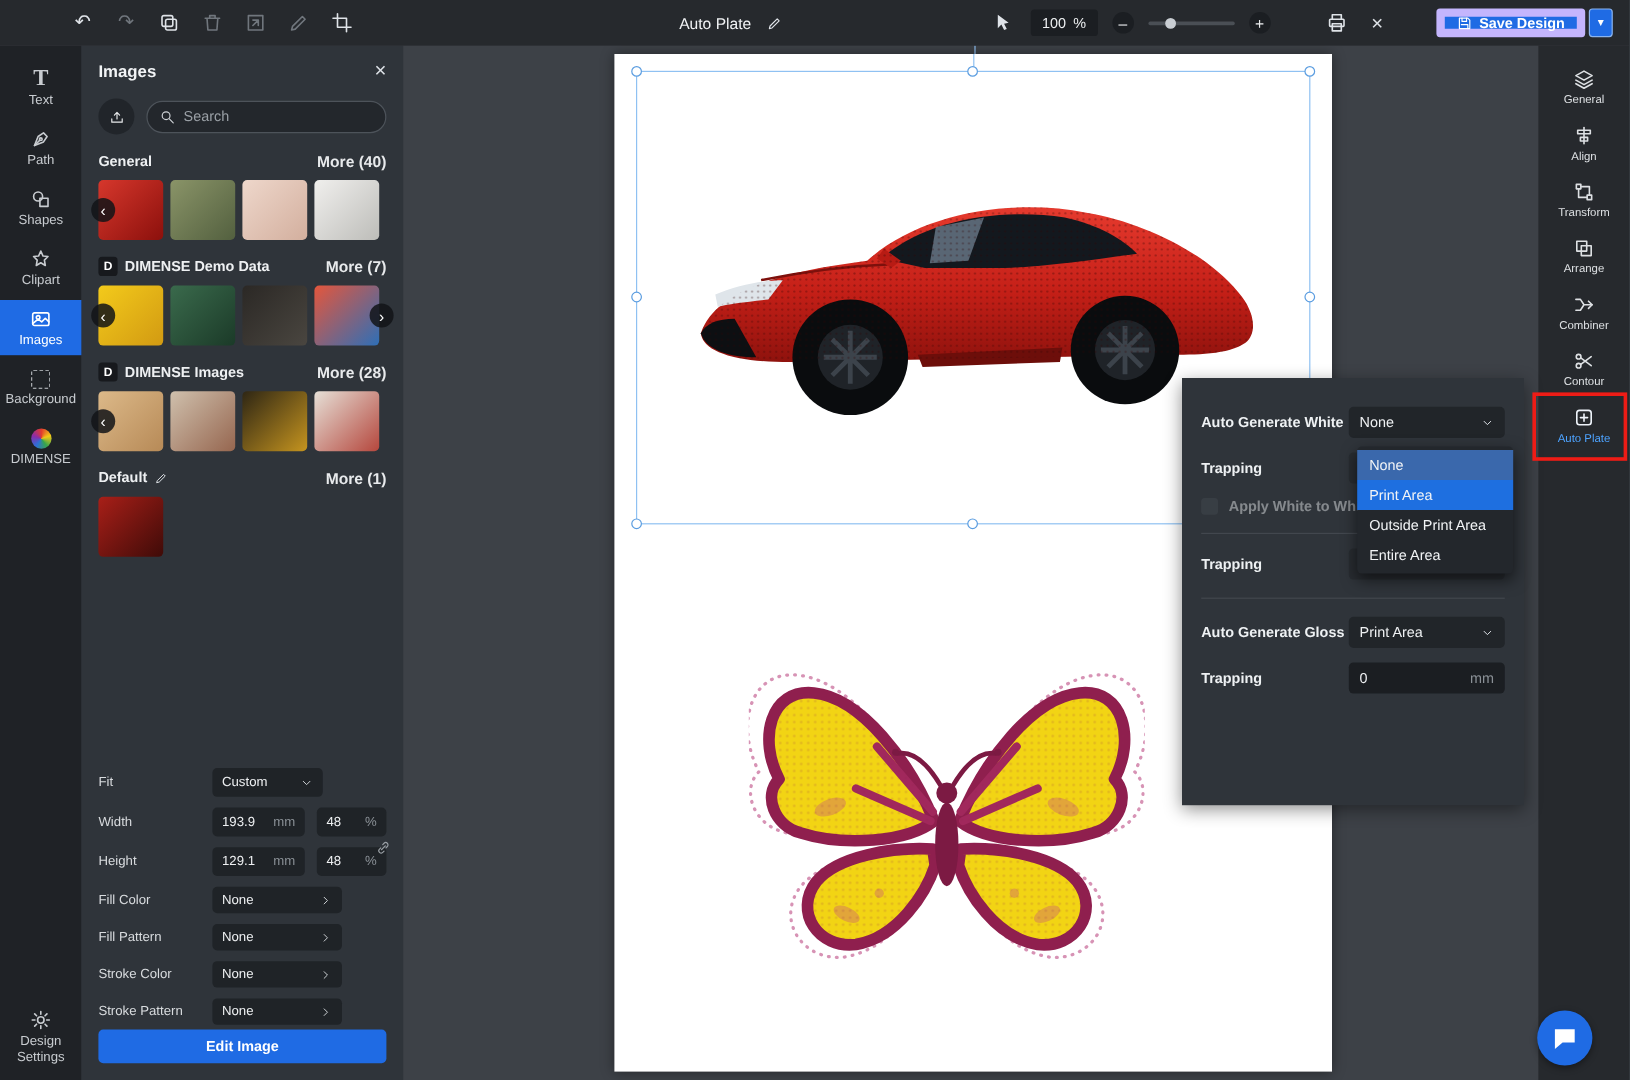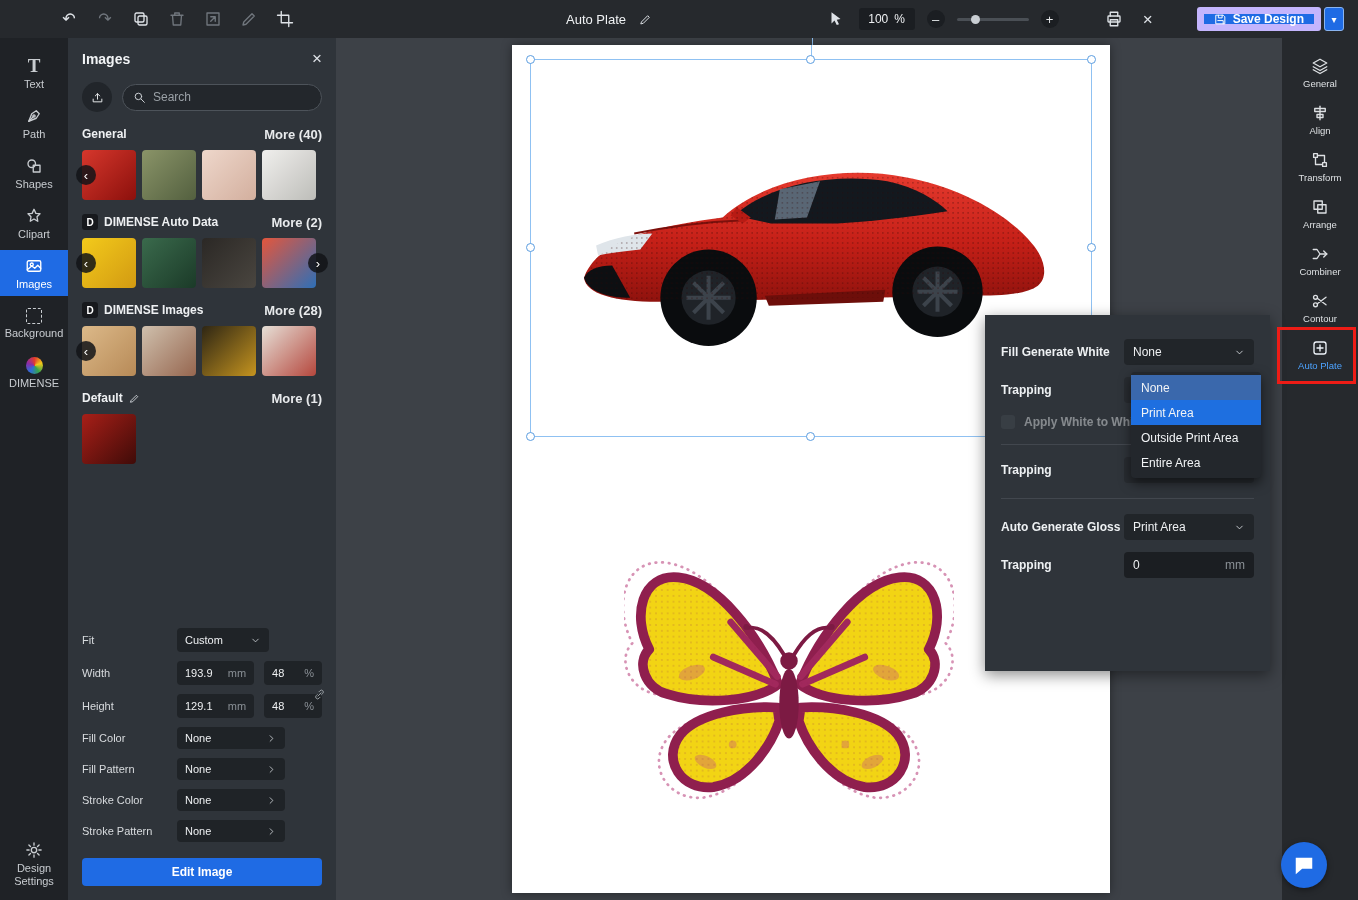--- a/index.html
+++ b/index.html
@@ -101,21 +101,21 @@
   .select.fit { width:92px; }
   .select.nav { width:108px; height:22px; }
   .input-box { background:#1f2327; border-radius:4px; height:24px; display:flex; align-items:center;
                padding:0 8px; font-size:11px; cursor:text; }
   .input-box .val { color:#eef0f2; }
   .input-box .unit { margin-left:auto; color:#8a9096; padding-left:6px; }
   .input-box.mm { width:86px; margin-right:10px; }
   .input-box.pct { width:64px; }
   .dim-rows { position:relative; }
   .link-float { position:absolute; right:-4px; top:27px; color:#9aa0a6; }
-  .edit-image-btn { margin-top:16px; width:100%; height:28px; background:#1f6be4; border:none;
+  .edit-image-btn { margin-top:4px; width:100%; height:28px; background:#1f6be4; border:none;
                     border-radius:4px; color:#fff; font-size:12px; font-weight:bold; cursor:pointer; }
 
   
   #canvas { position:absolute; left:336px; top:38px; width:946px; height:862px;
             background:#3d4147; z-index:1; }
   #artboard { position:absolute; left:176px; top:7px; width:598px; height:848px; background:#fff;
               box-shadow:0 0 10px rgba(0,0,0,.4); }
   #rotation-line-canvas { position:absolute; left:476px; top:0; width:1px; height:22px; background:#8fc1f2; }
   #rotation-line-board { position:absolute; left:299px; top:0; width:1px; height:15px; background:#8fc1f2; }
   #selection-box { position:absolute; left:18px; top:14px; width:562px; height:378px;
@@ -348,22 +348,22 @@
       <div class="thumb" style="background: linear-gradient(135deg, rgb(214, 55, 44), rgb(140, 16, 12));"></div>
           <div class="thumb" style="background: linear-gradient(135deg, rgb(138, 148, 104), rgb(83, 96, 63));"></div>
           <div class="thumb" style="background: linear-gradient(135deg, rgb(238, 215, 203), rgb(211, 175, 158));"></div>
           <div class="thumb" style="background: linear-gradient(135deg, rgb(240, 239, 237), rgb(189, 189, 185));"></div>
         </div>
     </div>
 
     <div class="section">
       <div class="section-head">
         <span class="badge">D</span>
-        <span class="section-title">DIMENSE Auto Data</span>
-        <button class="more-link">More (2)</button>
+        <span class="section-title">DIMENSE Demo Data</span>
+        <button class="more-link">More (7)</button>
       </div>
       <div class="thumb-row">
         <button class="row-arrow left">‹</button>
         <button class="row-arrow right">›</button>
       <div class="thumb" style="background: linear-gradient(135deg, rgb(243, 202, 27), rgb(210, 154, 18));"></div>
           <div class="thumb" style="background: linear-gradient(135deg, rgb(58, 106, 76), rgb(27, 58, 40));"></div>
           <div class="thumb" style="background: linear-gradient(135deg, rgb(43, 40, 37), rgb(74, 70, 64));"></div>
           <div class="thumb" style="background: linear-gradient(135deg, rgb(228, 86, 60), rgb(46, 111, 183));"></div>
         </div>
     </div>
@@ -627,21 +627,21 @@
           <path d="M12 8v8M8 12h8"></path>
         </svg>
       <span class="rnav-label">Auto Plate</span>
     </div>
   </nav>
 
   <div id="red-annotation"></div>
 
   <section id="autoplate-panel">
     <div class="ap-row first">
-      <span class="ap-label">Fill Generate White</span>
+      <span class="ap-label">Auto Generate White</span>
       <div class="ap-select">
         <span>None</span>
         <svg class="ic xs chev" viewBox="0 0 24 24">
             <path d="M6 9l6 6 6-6"></path>
           </svg>
       </div>
     </div>
     <div class="ap-row">
       <span class="ap-label">Trapping</span>
       <div class="ap-input"></div>

